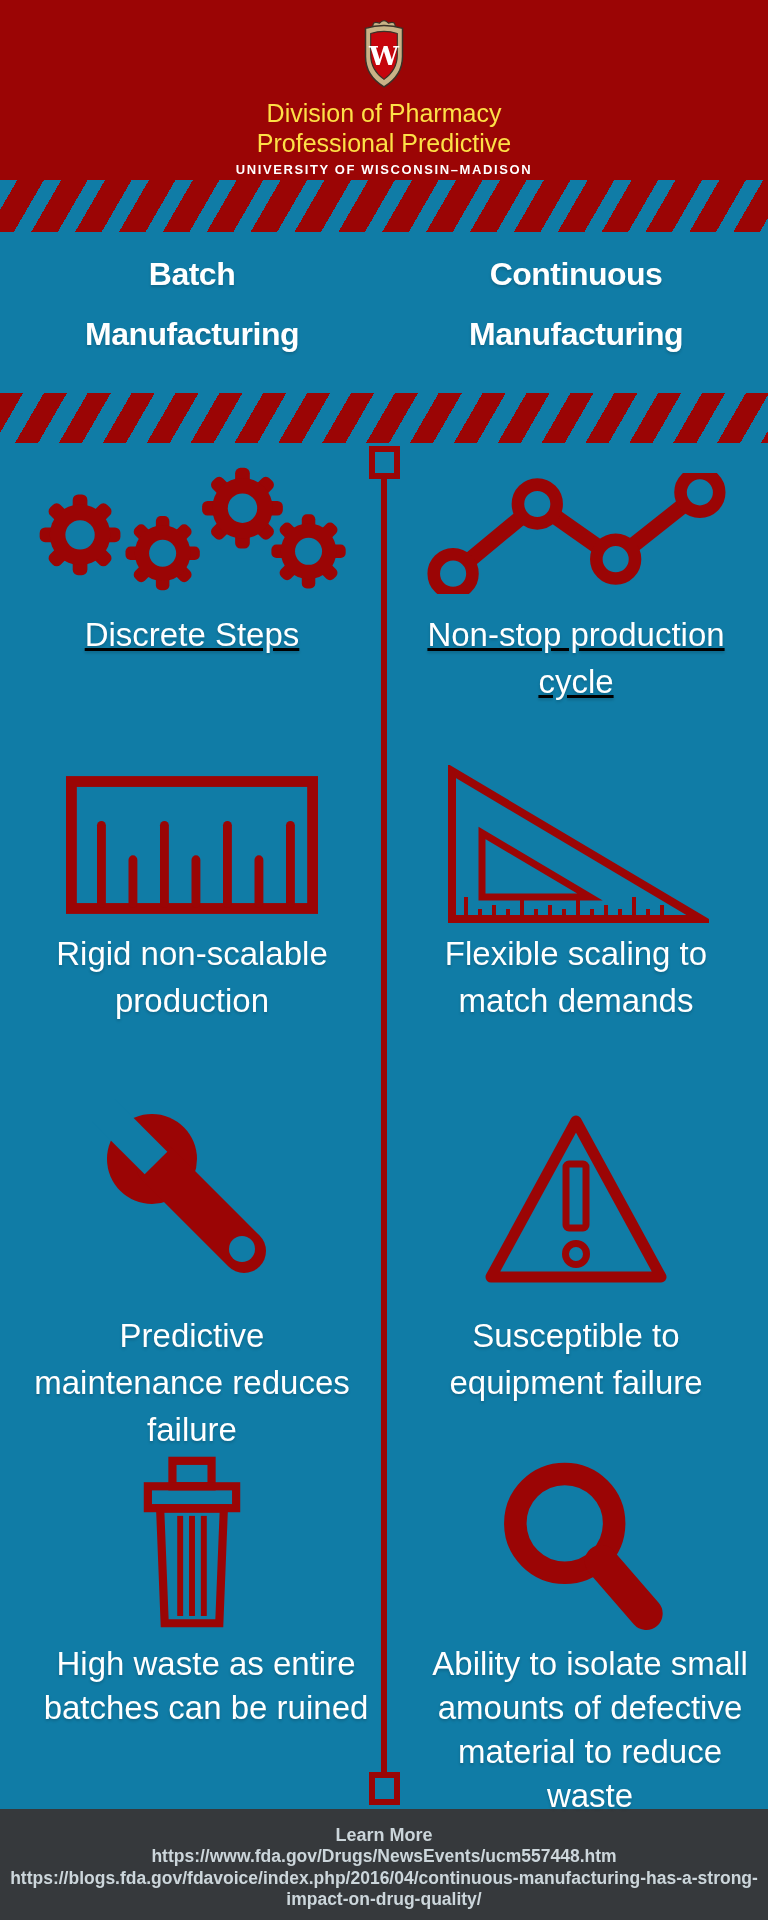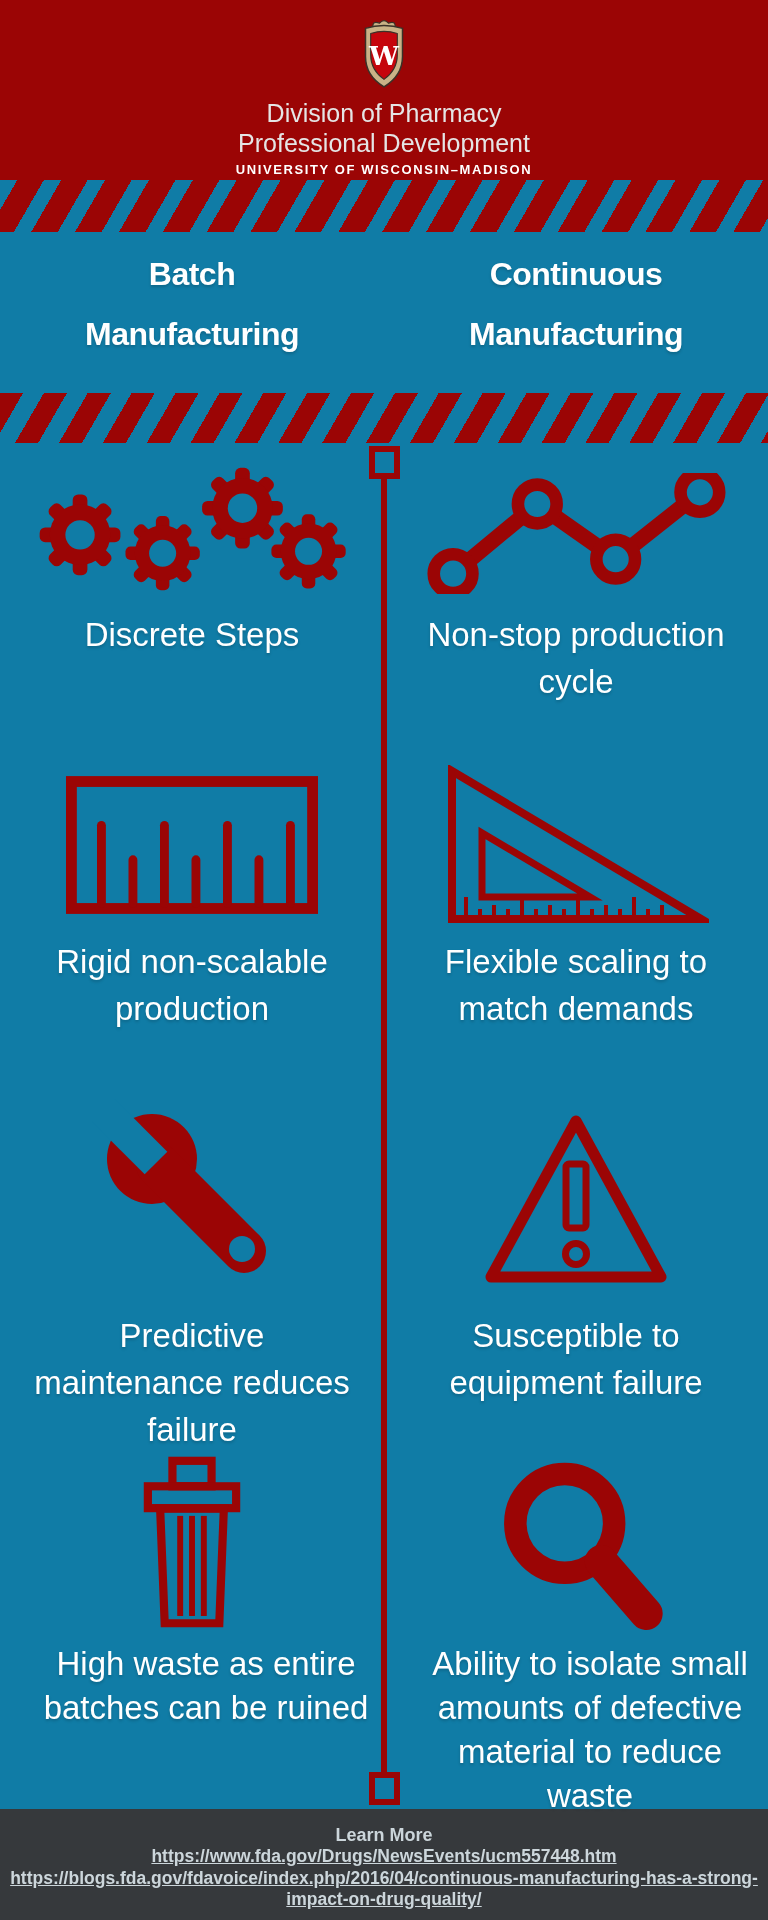--- a/index.html
+++ b/index.html
@@ -20,21 +20,21 @@
     width:768px;height:1920px;
     position:relative;overflow:hidden;
   }
   
   .header{
     height:180px;background:var(--red);
     display:flex;flex-direction:column;align-items:center;
     padding-top:18px;
   }
   .crest{width:58px;height:84px;margin-bottom:6px;}
-  .org-line{color:#e5e5e5;text-align:center;font-size:25px;line-height:30px;font-weight:400;}
+  .org-line{color:#fde047;text-align:center;font-size:25px;line-height:30px;font-weight:400;}
   .org-sub{color:#ffffff;text-align:center;font-size:13px;line-height:20px;font-weight:700;letter-spacing:1.6px;margin-top:2px;}
   
   .band{height:52px;}
   .band-top{
     background-color:var(--red);
     background-image:repeating-linear-gradient(120deg,var(--blue) 0 15px,var(--red) 15px 38px);
   }
   .band-bottom{
     height:50px;
     background-color:var(--blue);
@@ -65,56 +65,56 @@
   .divider-sq.bottom{top:1329px;}
   .row{display:grid;grid-template-columns:1fr 1fr;}
   .cell{display:flex;flex-direction:column;align-items:center;}
   .icon-box{display:flex;align-items:center;justify-content:center;width:100%;}
   .caption{
     color:var(--white);text-align:center;white-space:pre-line;
     font-size:33px;line-height:47px;font-weight:400;
     text-shadow:0 2px 3px rgba(0,0,0,.18);
     padding:0 4px;
   }
-  .row1{height:295px;padding-top:20px;}
+  .row1{height:295px;padding-top:20px;text-decoration:underline;}
   .row1 .icon-box{height:140px;}
   .row1 .caption{margin-top:8px;}
   .row2{height:345px;padding-top:22px;}
   .row2 .icon-box{height:170px;}
-  .row2 .caption{margin-top:8px;}
+  .row2 .caption{margin-top:0;}
   .row3{height:365px;padding-top:8px;}
   .row3 .icon-box{height:215px;}
   .row3 .caption{margin-top:6px;}
   .row4{height:361px;padding-top:6px;}
   .row4 .icon-box{height:182px;}
   .row4 .caption{margin-top:6px;line-height:44px;margin-left:28px;}
   svg .red-f{fill:var(--red);}
   svg .red-s{stroke:var(--red);fill:none;}
   svg .bg-f{fill:var(--blue);}
   
   .footer{
     height:111px;background:var(--footer-bg);
     color:var(--footer-text);text-align:center;
     padding-top:15px;
   }
   .footer-title{font-size:18px;line-height:22px;font-weight:700;}
-  .footer-link{font-size:17.5px;line-height:21.5px;font-weight:700;overflow-wrap:break-word;max-width:752px;margin:0 auto;text-decoration:underline;}
+  .footer-link{font-size:17.5px;line-height:21.5px;font-weight:700;overflow-wrap:break-word;max-width:752px;margin:0 auto;}
 </style>
 </head>
 <body>
 
 <div class="header">
   <svg class="crest" viewBox="0 0 70 100">
     <path d="M20,13 Q19,3 29,7 Q35,0 41,7 Q51,3 50,13" fill="var(--crest-gold)" stroke="var(--crest-line)" stroke-width="1.5"></path>
     <path d="M10,14 Q35,6 60,14 L60,52 Q60,78 35,93 Q10,78 10,52 Z" fill="var(--crest-gold)" stroke="var(--crest-line)" stroke-width="2"></path>
     <path d="M17,21 Q35,15 53,21 L53,50 Q53,70 35,83 Q17,70 17,50 Z" fill="var(--crest-red)" stroke="var(--crest-line)" stroke-width="1.5"></path>
     <text x="35" y="63" font-family="'DejaVu Serif', serif" font-size="36" font-weight="bold" fill="#ffffff" text-anchor="middle">W</text>
   </svg>
   <div class="org-line">Division of Pharmacy</div>
-  <div class="org-line">Professional Development</div>
+  <div class="org-line">Professional Predictive</div>
   <div class="org-sub">UNIVERSITY OF WISCONSIN–MADISON</div>
 </div>
 
 <div class="band band-top"></div>
 
 <div class="col-heads">
   <div class="col-title">Batch
 Manufacturing</div>
   <div class="col-title">Continuous
 Manufacturing</div>

